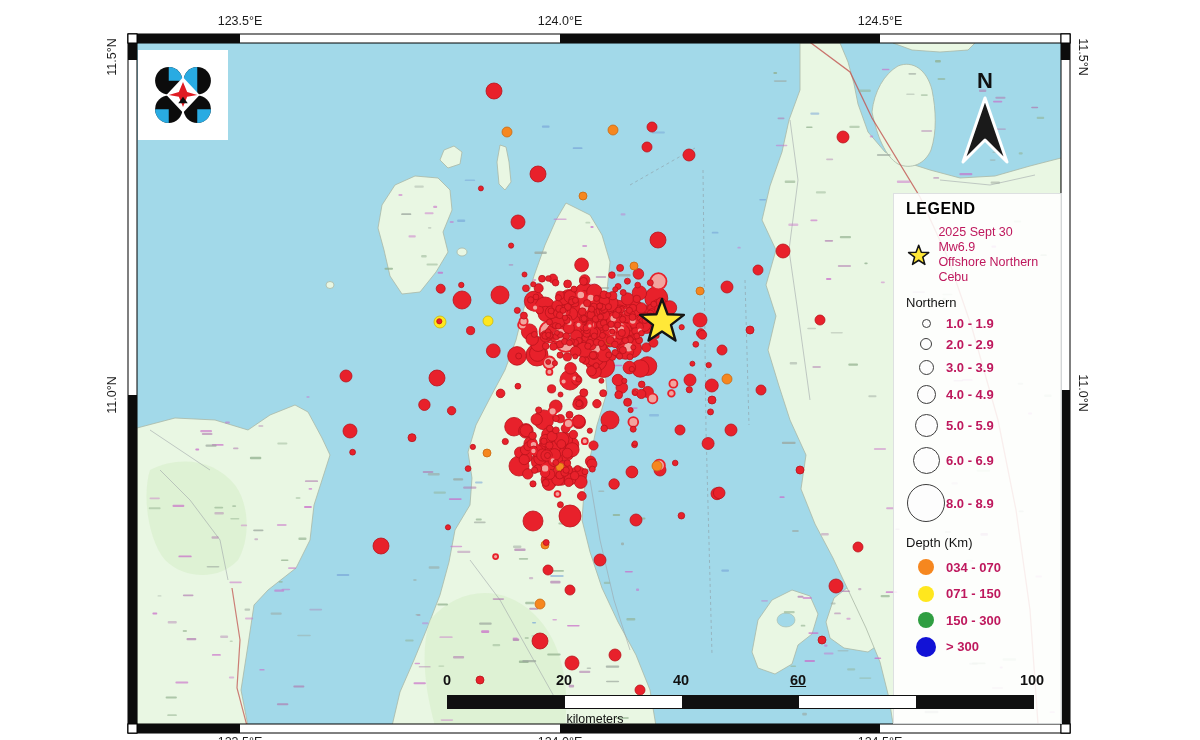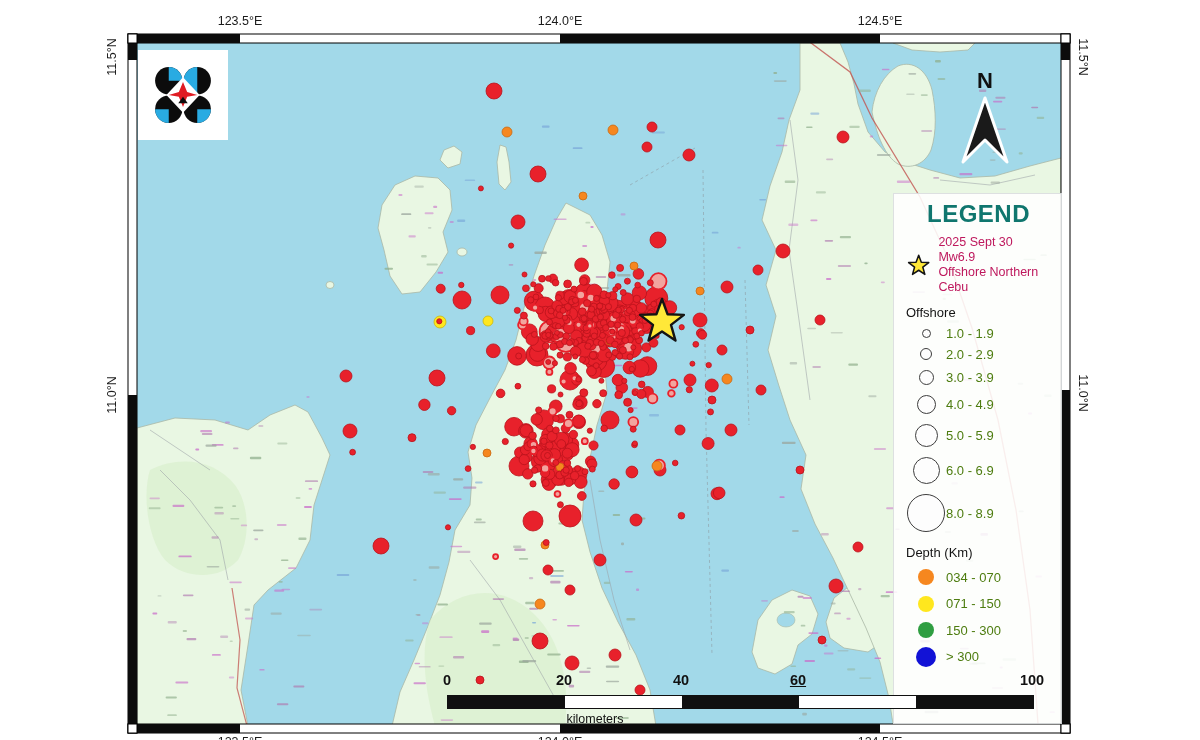--- a/index.html
+++ b/index.html
@@ -9,28 +9,28 @@
   #map-svg{position:absolute;left:0;top:0;}
   .axis-label{position:absolute;font-size:12.5px;color:#1b1b1b;white-space:nowrap;}
   .axis-top{transform:translateX(-50%);}
   .axis-bottom{transform:translateX(-50%);}
   .axis-left{transform:translate(-50%,-50%) rotate(-90deg);}
   .axis-right{transform:translate(-50%,-50%) rotate(90deg);}
   
   #legend-box{position:absolute;left:893px;top:193px;width:169px;height:531px;
       background:rgba(255,255,255,0.88);z-index:5;padding:6px 10px 0 12px;box-sizing:border-box;
       border:1px solid rgba(160,170,175,0.35);}
-  .lg-title{font-size:24px;font-weight:700;color:#0f766e;letter-spacing:0.5px;text-align:center;}
+  .lg-title{font-size:16px;font-weight:700;color:#000000;letter-spacing:0.5px;}
   .lg-event{display:flex;align-items:center;margin-top:7px;}
   .lg-event-text{font-size:12.5px;color:#be185d;line-height:15px;margin-left:7px;}
   .lg-section{font-size:13px;color:#141414;margin-top:10px;margin-bottom:4px;}
   .mag-row,.depth-row{display:flex;align-items:center;}
   .mag-circle{border:1.3px solid #3d3d3d;border-radius:50%;background:#fdfdfd;flex:0 0 auto;}
   .mag-col{width:40px;display:flex;justify-content:center;}
-  .row-label{font-size:13px;color:#4d7c0f;}
+  .row-label{font-size:13px;color:#be185d;font-weight:bold;}
   .depth-row{height:26.5px;}
   .depth-circle{border-radius:50%;flex:0 0 auto;}
   
   #scalebar{position:absolute;left:447px;top:672px;width:586px;height:52px;z-index:8;}
   .sb-tick{position:absolute;top:0;transform:translateX(-50%);font-size:14.5px;font-weight:600;color:#111;}
   #sb-bar{position:absolute;left:0;top:23px;width:585px;height:12px;border:1.5px solid #101010;background:#fff;}
   .sb-seg{position:absolute;top:0;height:100%;}
   #sb-unit{position:absolute;top:40px;left:148px;transform:translateX(-50%);font-size:12.5px;color:#111;}
   
   #north-arrow{position:absolute;left:957px;top:70px;width:56px;height:104px;z-index:4;text-align:center;}
@@ -944,21 +944,21 @@
     <div class="lg-title">LEGEND</div>
     <div class="lg-event">
       <svg width="30" height="30" viewBox="0 0 30 30">
         <path id="legend-star-path" fill="#ffe838" stroke="#141414" stroke-width="1.8" stroke-linejoin="round" d="M15.0,3.5L18.1,11.8L26.9,12.1L19.9,17.6L22.3,26.1L15.0,21.2L7.7,26.1L10.1,17.6L3.1,12.1L11.9,11.8Z"></path>
       </svg>
       <div class="lg-event-text">
         <div>2025 Sept 30 Mw6.9</div>
         <div>Offshore Northern Cebu</div>
       </div>
     </div>
-    <div class="lg-section">Offshore</div>
+    <div class="lg-section">Northern</div>
     <div id="mag-rows">
         <div class="mag-row" style="height: 19px;">
           <span class="mag-col">
             <span class="mag-circle" style="width: 7px; height: 7px;"></span>
           </span>
           <span class="row-label">1.0 - 1.9</span>
         </div>
         <div class="mag-row" style="height: 22px;">
           <span class="mag-col">
             <span class="mag-circle" style="width: 10px; height: 10px;"></span>

